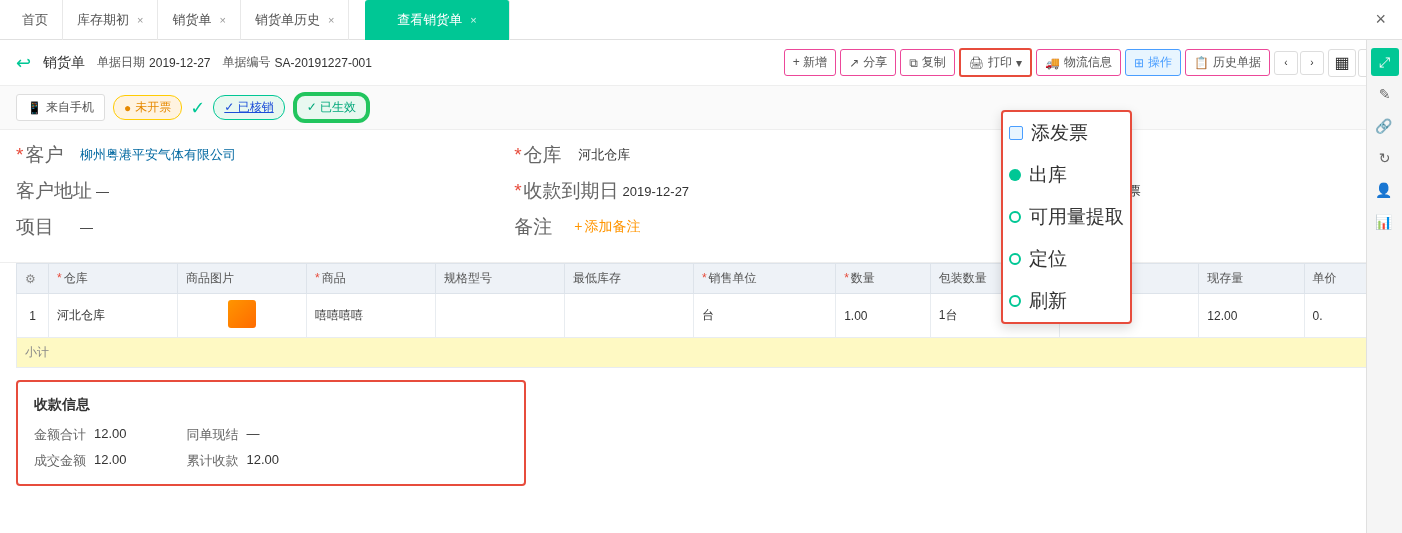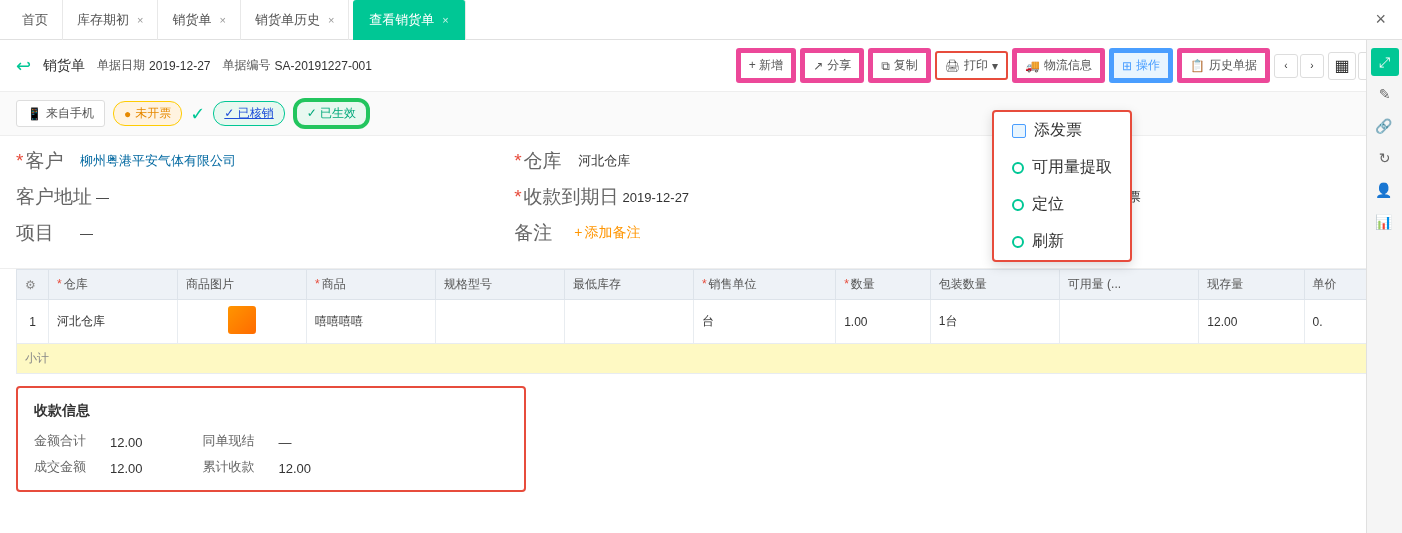--- a/index.html
+++ b/index.html
@@ -2,38 +2,38 @@
 <html><head>
   <meta charset="utf-8">
   <style>
     * { box-sizing: border-box; margin: 0; padding: 0; }
     body { font-family: "Microsoft YaHei", "PingFang SC", sans-serif; font-size: 13px; background: #f5f5f5; color: #333; overflow: hidden; }
     
     
     .tab-bar { display: flex; align-items: center; background: #fff; border-bottom: 1px solid #e0e0e0; height: 40px; padding: 0 8px; }
     .tab-item { display: flex; align-items: center; padding: 0 14px; height: 40px; cursor: pointer; color: #555; font-size: 13px; border-right: 1px solid #e8e8e8; position: relative; }
     .tab-item .tab-close { margin-left: 8px; color: #999; font-size: 11px; cursor: pointer; }
-    .tab-item.active-green { background: #00c795; color: #fff; border-radius: 3px 3px 0 0; margin: 0 4px; padding: 0 16px; }
+    .tab-item.active-green { background: #00c795; color: #fff; border-radius: 3px 3px 0 0; margin: 0 16px; padding: 0 32px; }
     .tab-item.active-green .tab-close { color: rgba(255,255,255,0.8); }
     .tab-bar-close { margin-left: auto; font-size: 18px; cursor: pointer; color: #666; padding: 0 8px; }
 
     
     .main-content { background: #fff; height: calc(533px - 40px); overflow: hidden; position: relative; }
     
     
     .doc-header { display: flex; align-items: center; background: #fff; padding: 8px 16px; border-bottom: 1px solid #eee; }
     .doc-title-area { display: flex; align-items: center; gap: 12px; }
     .doc-icon { color: #00c795; font-size: 14px; }
     .doc-title { font-size: 14px; font-weight: 500; }
     .doc-meta { display: flex; align-items: center; gap: 16px; color: #555; font-size: 12px; }
     .doc-meta span { color: #333; }
     
     
     .toolbar { display: flex; align-items: center; margin-left: auto; gap: 4px; }
-    .toolbar-btn { display: flex; align-items: center; gap: 4px; padding: 4px 8px; border: 5px solid #ec4899; border-radius: 3px; background: #fff; cursor: pointer; font-size: 12px; color: #555; }
+    .toolbar-btn { display: flex; align-items: center; gap: 4px; padding: 4px 8px; border: 1px solid #ec4899; border-radius: 3px; background: #fff; cursor: pointer; font-size: 12px; color: #555; }
     .toolbar-btn.print-btn { border: 2px solid #e74c3c; color: #555; }
     .toolbar-btn.op-btn { background: #e8f5ff; border-color: #4a9eff; color: #4a9eff; }
     .nav-arrows { display: flex; gap: 2px; }
     .nav-arrow { width: 24px; height: 24px; border: 1px solid #ddd; border-radius: 3px; display: flex; align-items: center; justify-content: center; cursor: pointer; background: #fff; font-size: 10px; }
     .view-toggle { display: flex; gap: 2px; }
     .view-btn { width: 28px; height: 28px; border: 1px solid #ddd; border-radius: 3px; display: flex; align-items: center; justify-content: center; cursor: pointer; background: #fff; }
     
     
     .action-bar { display: flex; align-items: center; background: #fafafa; padding: 6px 16px; border-bottom: 1px solid #eee; gap: 8px; }
     .action-btn { display: flex; align-items: center; gap: 4px; padding: 4px 10px; border: 1px solid #ddd; border-radius: 3px; background: #fff; cursor: pointer; font-size: 12px; color: #555; }
@@ -62,29 +62,29 @@
     .data-table tr.subtotal td { background: #fef9c3; color: #888; }
     .settings-col { width: 32px; text-align: center; }
     .gear-icon { color: #888; cursor: pointer; }
     .product-img { width: 28px; height: 28px; background: linear-gradient(135deg, #ff9500, #ff6b00); border-radius: 3px; display: inline-block; }
     
     
     .payment-box { border: 2px solid #e74c3c; border-radius: 4px; margin: 12px 16px; padding: 14px 16px; background: #fff; max-width: 510px; }
     .payment-title { font-weight: 600; font-size: 14px; margin-bottom: 12px; }
     .payment-rows { display: flex; gap: 60px; }
     .payment-col { display: flex; flex-direction: column; gap: 8px; }
-    .payment-row { display: flex; align-items: flex-end; gap: 16px; }
+    .payment-row { display: flex; align-items: flex-start; gap: 0; }
     .payment-label { color: #666; min-width: 60px; }
     .payment-value { color: #333; }
     .payment-value.red { color: #e74c3c; }
     .payment-value.link { color: #4a9eff; }
     
     
     .dropdown-menu { position: absolute; top: 70px; right: 270px; background: #fff; border: 2px solid #e74c3c; border-radius: 4px; z-index: 100; min-width: 120px; box-shadow: 0 4px 12px rgba(0,0,0,0.15); }
-    .dropdown-item { display: flex; align-items: center; gap: 8px; padding: 8px 18px; cursor: pointer; font-size: 16px; color: #333; }
+    .dropdown-item { display: flex; align-items: center; gap: 8px; padding: 8px 6px; cursor: pointer; font-size: 19px; color: #333; }
     .dropdown-item .icon-sq { width: 14px; height: 14px; background: #e8f5ff; border: 1px solid #4a9eff; border-radius: 2px; display: inline-block; }
     .dropdown-item .icon-circle { width: 12px; height: 12px; background: #00c795; border-radius: 50%; display: inline-block; }
     .dropdown-item .icon-circle-outline { width: 12px; height: 12px; border: 2px solid #00c795; border-radius: 50%; display: inline-block; }
     
     
     .right-sidebar { position: absolute; right: 0; top: 0; width: 36px; background: #f5f5f5; border-left: 1px solid #e0e0e0; height: 100%; display: flex; flex-direction: column; align-items: center; padding-top: 8px; gap: 4px; }
     .sidebar-icon { width: 28px; height: 28px; display: flex; align-items: center; justify-content: center; cursor: pointer; border-radius: 3px; color: #666; font-size: 14px; }
     .sidebar-icon.active { background: #00c795; color: #fff; }
   </style>
 </head>
@@ -298,20 +298,24 @@
       </div>
     </div>
   </div>
 
   <div class="dropdown-menu">
     <div class="dropdown-item">
       <span class="icon-sq"></span>
       <span>添发票</span>
     </div>
     <div class="dropdown-item">
+      <span class="icon-circle"></span>
+      <span>出库</span>
+    </div>
+    <div class="dropdown-item">
       <span class="icon-circle-outline"></span>
       <span>可用量提取</span>
     </div>
     <div class="dropdown-item">
       <span class="icon-circle-outline"></span>
       <span>定位</span>
     </div>
     <div class="dropdown-item">
       <span class="icon-circle-outline"></span>
       <span>刷新</span>

